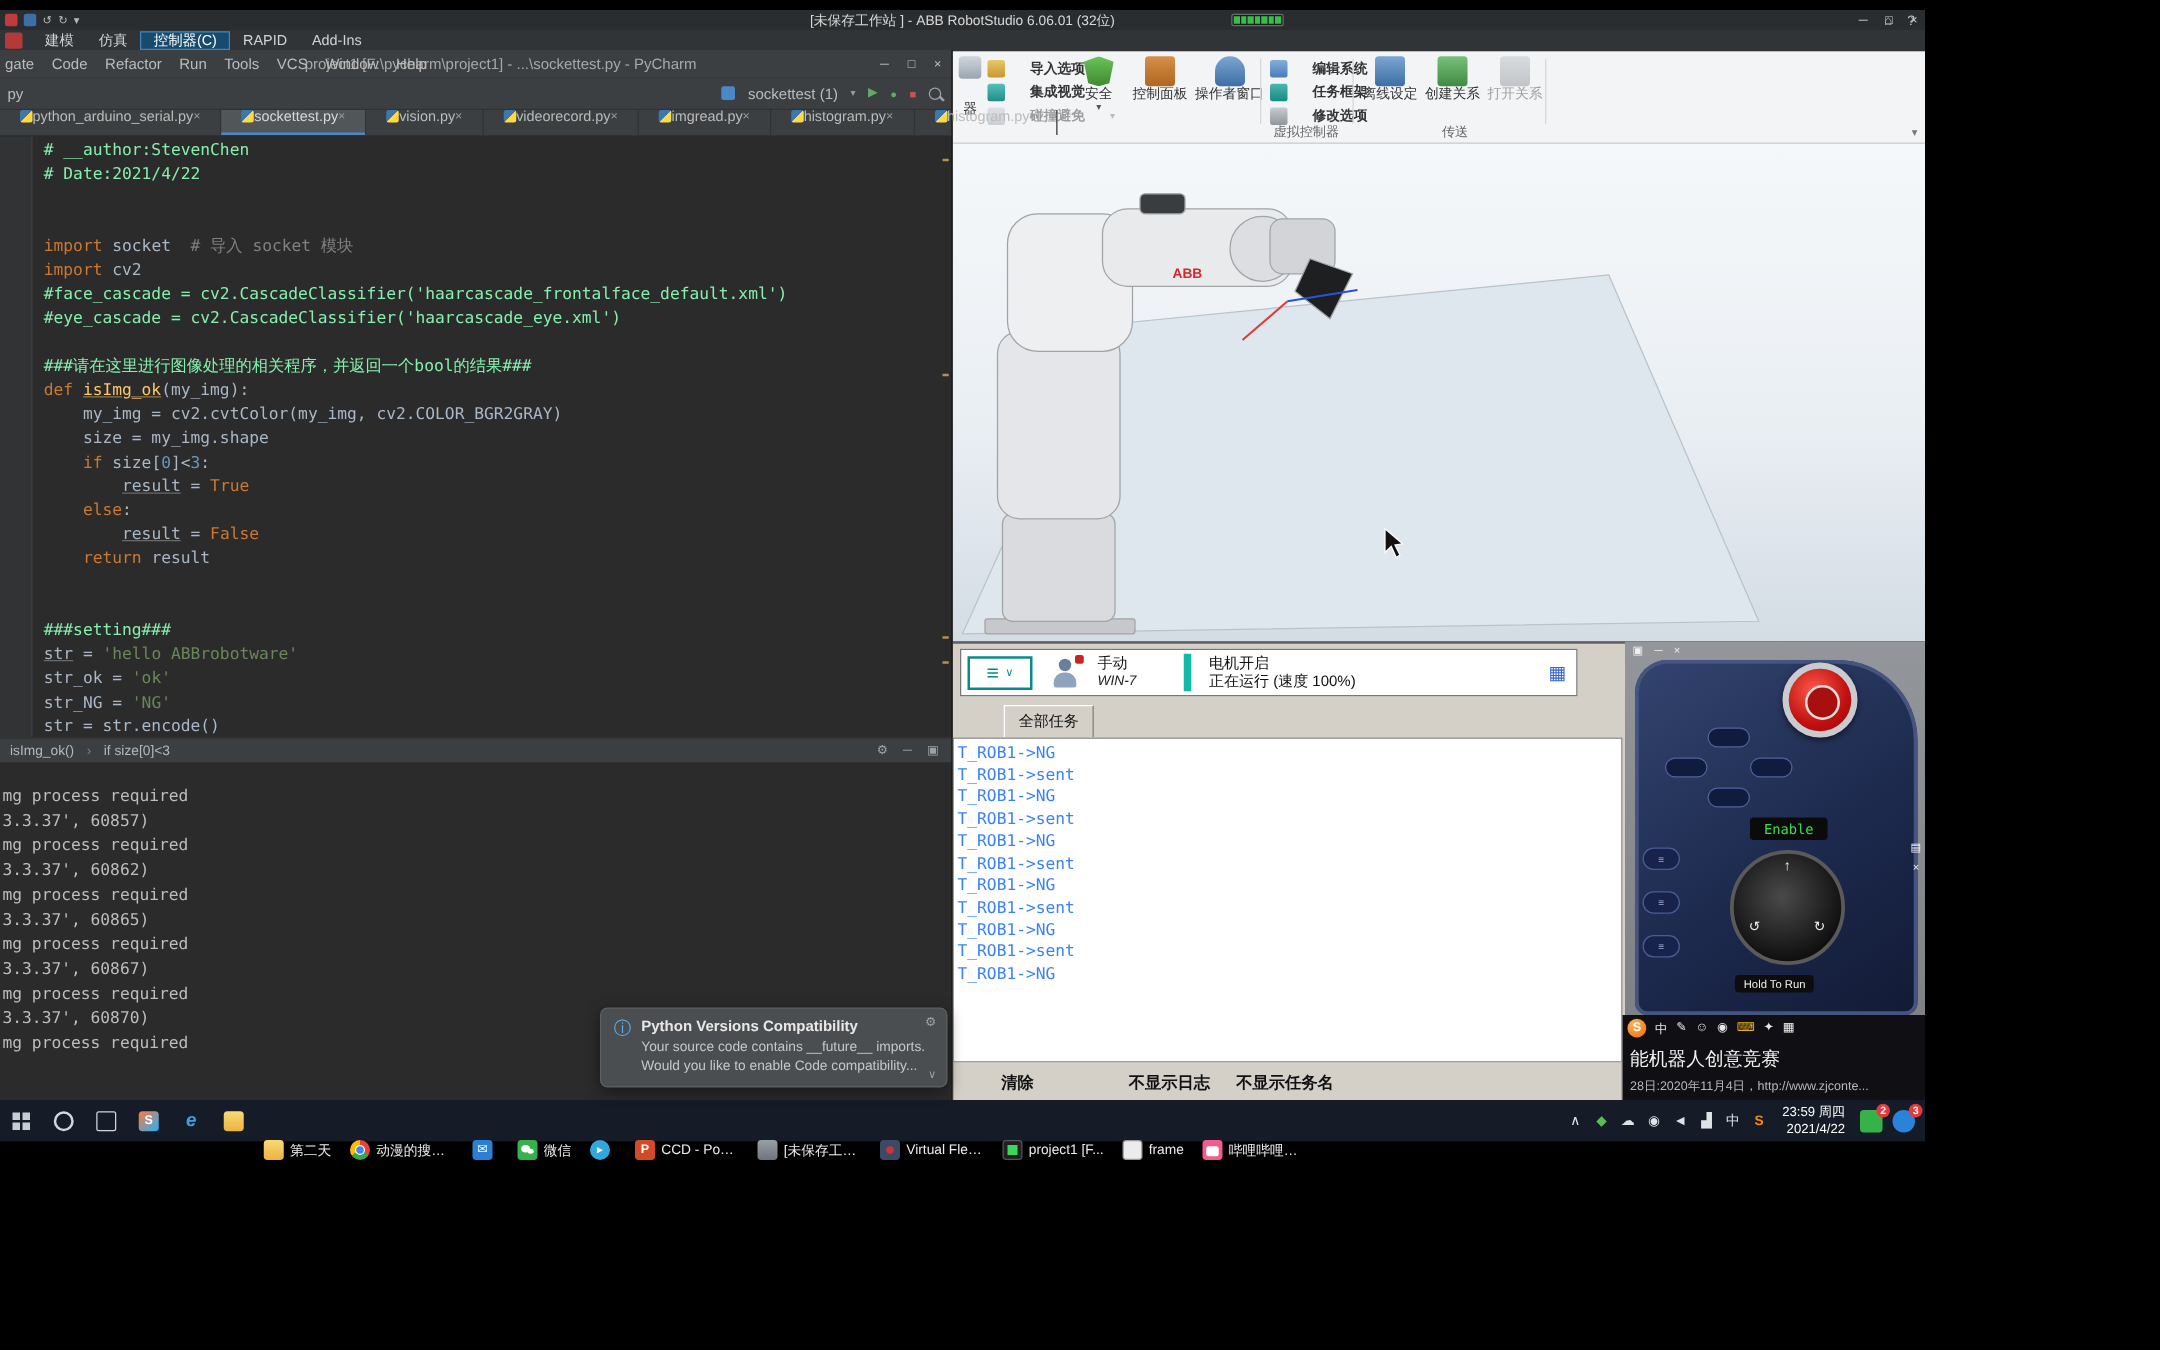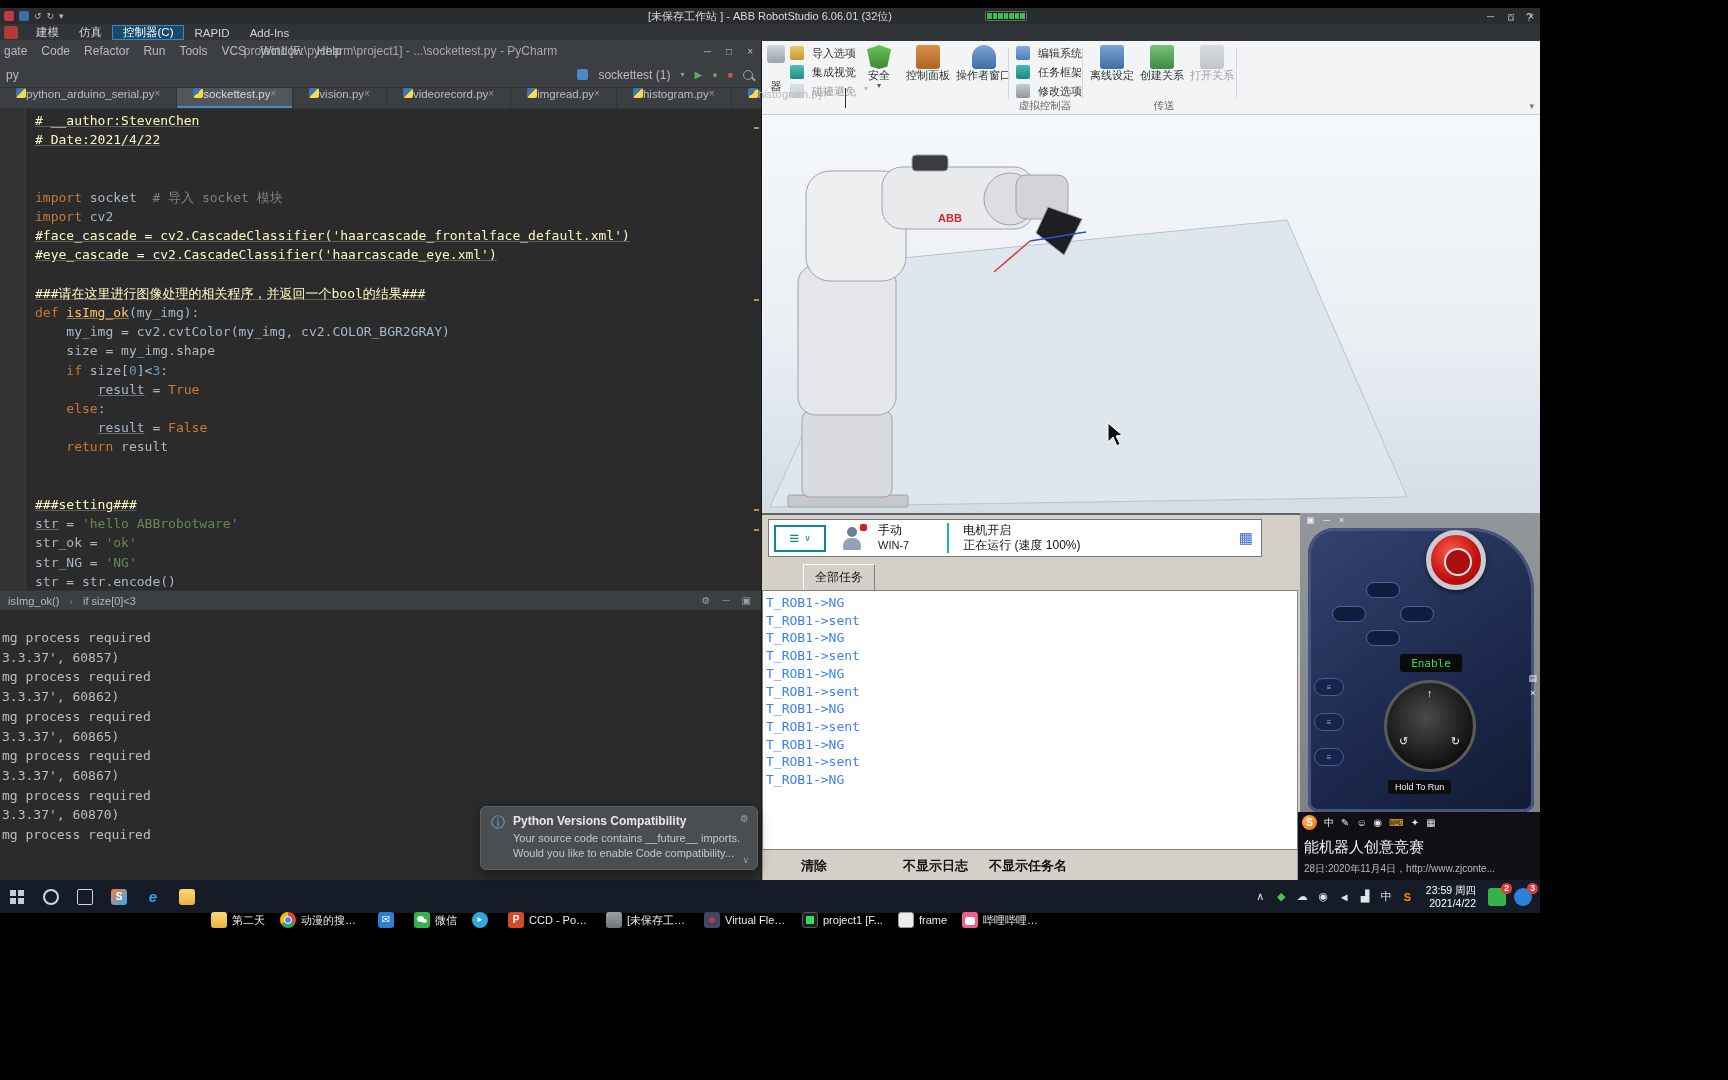--- a/index.html
+++ b/index.html
@@ -22,21 +22,21 @@
   .rs-appfrag{width:14px;height:13px;background:#b43a3a;border-radius:2px;margin:0 8px 0 4px;flex:none;}
   .rs-tab{padding:0 10px;height:15px;display:flex;align-items:center;}
   .rs-tab.active{background:#174a6d;border:1px solid #3e85c0;color:#fff;}
   .rs-helpicons{position:absolute;right:8px;top:0;height:17px;display:flex;gap:12px;align-items:center;color:#bfc3c6;font-size:11px;}
 
   
   .rs-ribbon{position:absolute;left:762px;top:33px;width:778px;height:74px;background:#f2f4f6;border-bottom:1px solid #c9ced2;color:#333;font-size:11px;}
   .rbn-cut{position:absolute;left:2px;top:4px;width:24px;text-align:center;}
   .rbn-cut .ic{width:18px;height:18px;border-radius:3px;background:linear-gradient(#cfd6dd,#9aa4ad);margin:0 auto 16px;}
   .rbn-col{position:absolute;display:flex;flex-direction:column;gap:2px;}
-  .rbn-sm{display:flex;gap:8px;height:17px;white-space:nowrap;}
+  .rbn-sm{display:flex;align-items:center;gap:20px;height:17px;white-space:nowrap;font-weight:bold;}
   .rbn-ic-sm{width:14px;height:14px;border-radius:2px;flex:none;}
   .rbn-row{position:absolute;display:flex;gap:6px;}
   .rbn-lg{min-width:42px;display:flex;flex-direction:column;align-items:center;gap:1px;text-align:center;}
   .rbn-ic-lg{width:24px;height:24px;border-radius:3px;}
   .rbn-lg .lbl{line-height:11px;white-space:nowrap;}
   .rbn-lg .caret{display:none;font-size:8px;color:#555;line-height:7px;}
   .rbn-lg.has-menu .caret{display:block;}
   .rbn-sm .caret-sm{display:none;font-size:8px;color:#777;}
   .rbn-sm.has-menu .caret-sm{display:inline;}
   .disabled{opacity:.45;}
@@ -63,22 +63,22 @@
   .ctlpanel{position:absolute;left:762px;top:505px;width:538px;height:367px;background:#d4d0c8;border-top:2px solid #5f6166;font-family:"Liberation Sans",sans-serif;}
   .ctl-statusbar{position:absolute;left:6px;top:4px;width:494px;height:38px;background:#fff;border:1px solid #777;display:flex;align-items:center;}
   .ctl-menu{width:52px;height:27px;border:2px solid #0b8a8a;margin-left:5px;display:flex;align-items:center;justify-content:center;gap:5px;color:#0b8a8a;background:#fff;flex:none;}
   .ctl-menu .h{font-size:17px;font-weight:bold;line-height:1;}
   .ctl-menu .v{font-size:9px;}
   .ctl-person{width:22px;height:25px;margin-left:16px;position:relative;flex:none;}
   .ctl-person::before{content:"";position:absolute;left:5px;top:1px;width:10px;height:10px;border-radius:50%;background:#6b7f99;}
   .ctl-person::after{content:"";position:absolute;left:1px;top:12px;width:18px;height:12px;border-radius:8px 8px 2px 2px;background:#8fa3bd;}
   .ctl-person .dot{position:absolute;right:-3px;top:-2px;width:7px;height:7px;background:#cc2222;border-radius:2px;z-index:1;}
   .ctl-mode{margin-left:14px;font-size:12px;color:#111;line-height:15px;white-space:nowrap;}
-  .ctl-mode .sub{font-size:11px;color:#222;}
-  .ctl-state{margin-left:38px;padding-left:14px;border-left:2px solid #14b8a6;font-size:12px;line-height:15px;color:#111;white-space:nowrap;}
+  .ctl-mode .sub{font-size:11px;color:#222;font-style:italic;}
+  .ctl-state{margin-left:38px;padding-left:14px;border-left:6px solid #14b8a6;font-size:12px;line-height:15px;color:#111;white-space:nowrap;}
   .ctl-grid{position:absolute;right:8px;top:9px;font-size:15px;color:#3565c8;}
   .ctl-tab{position:absolute;left:41px;top:49px;width:72px;height:26px;background:#d4d0c8;border:1px solid #808080;border-bottom:none;border-top-color:#fff;border-left-color:#fff;display:flex;align-items:center;justify-content:center;font-size:12px;color:#111;}
   .ctl-log{position:absolute;left:0;top:75px;width:536px;height:260px;background:#fff;border:1px solid #808080;overflow:hidden;padding:3px 0 0 3px;}
   .log-line{font-family:"DejaVu Sans Mono","Liberation Mono",monospace;font-size:13px;line-height:17.7px;color:#3b82f6;white-space:pre;}
   .ctl-footer{position:absolute;left:0;top:335px;width:536px;height:32px;background:#d4d0c8;border:1px solid #9a9a9a;border-top:none;}
   .ctl-footer .fbtn{position:absolute;top:7px;font-size:13px;font-weight:bold;color:#111;white-space:nowrap;}
   .ctl-footer .fbtn:nth-of-type(1){left:38px;}
   .ctl-footer .fbtn:nth-of-type(2){left:140px;}
   .ctl-footer .fbtn:nth-of-type(3){left:226px;}
 
@@ -124,21 +124,21 @@
   .pc-tab{display:flex;align-items:flex-start;gap:0;padding:0 16px;border-right:1px solid #323232;white-space:nowrap;}
   .pc-tab.active{background:#515658;color:#d8d8d8;box-shadow:inset 0 -2px 0 #4a88c7;}
   .py-ic{width:10px;height:10px;background:linear-gradient(135deg,#3c78aa 50%,#ffd845 50%);border-radius:2px;flex:none;}
   .pc-tab .x{color:#9a9a9a;font-size:10px;}
   .pc-editor{position:absolute;left:0;top:69px;width:100%;height:481px;background:#2b2b2b;overflow:hidden;}
   .pc-gutter{position:absolute;left:0;top:0;width:26px;height:100%;background:#313335;border-right:1px solid #3a3c3e;}
   .pc-code{position:absolute;left:26px;top:2px;right:8px;}
   .code-line{font-family:"DejaVu Sans Mono","Liberation Mono",monospace;font-size:13px;line-height:19.2px;white-space:pre;color:#a9b7c6;padding-left:9px;}
   [data-tok="keyword"]{color:#cc7832;}
   [data-tok="comment"]{color:#808080;}
-  [data-tok="comment-underline"]{color:#fef9c3;text-decoration:underline;text-decoration-color:#5f5f5f;margin-top:48px;}
+  [data-tok="comment-underline"]{color:#86efac;text-decoration-color:#5f5f5f;margin-top:48px;}
   [data-tok="string"]{color:#6a8759;}
   [data-tok="number"]{color:#6897bb;}
   [data-tok="function-underline"]{color:#ffc66b;text-decoration:underline;text-decoration-color:#8a7a4a;}
   [data-tok="plain-underline"]{color:#a9b7c6;text-decoration:underline;text-decoration-color:#6a6a6a;}
   .pc-marks i{position:absolute;right:2px;width:5px;height:2px;background:#b8904a;}
   .pc-breadcrumb{position:absolute;left:0;top:550px;width:100%;height:20px;background:#3c3f41;border-top:1px solid #323232;display:flex;align-items:center;font-size:11px;color:#b4b8bc;gap:10px;padding-left:8px;}
   .bc-item+.bc-item::before{content:"›";margin-right:10px;color:#7d8184;}
   .pc-bc-icons{position:absolute;right:10px;display:flex;gap:12px;color:#9da1a5;font-size:10px;}
   .pc-console{position:absolute;left:0;top:570px;width:100%;height:270px;background:#2b2b2b;padding-top:18px;overflow:hidden;}
   .con-line{font-family:"DejaVu Sans Mono","Liberation Mono",monospace;font-size:13px;line-height:19.7px;color:#bdbdbd;white-space:pre;padding-left:2px;}

